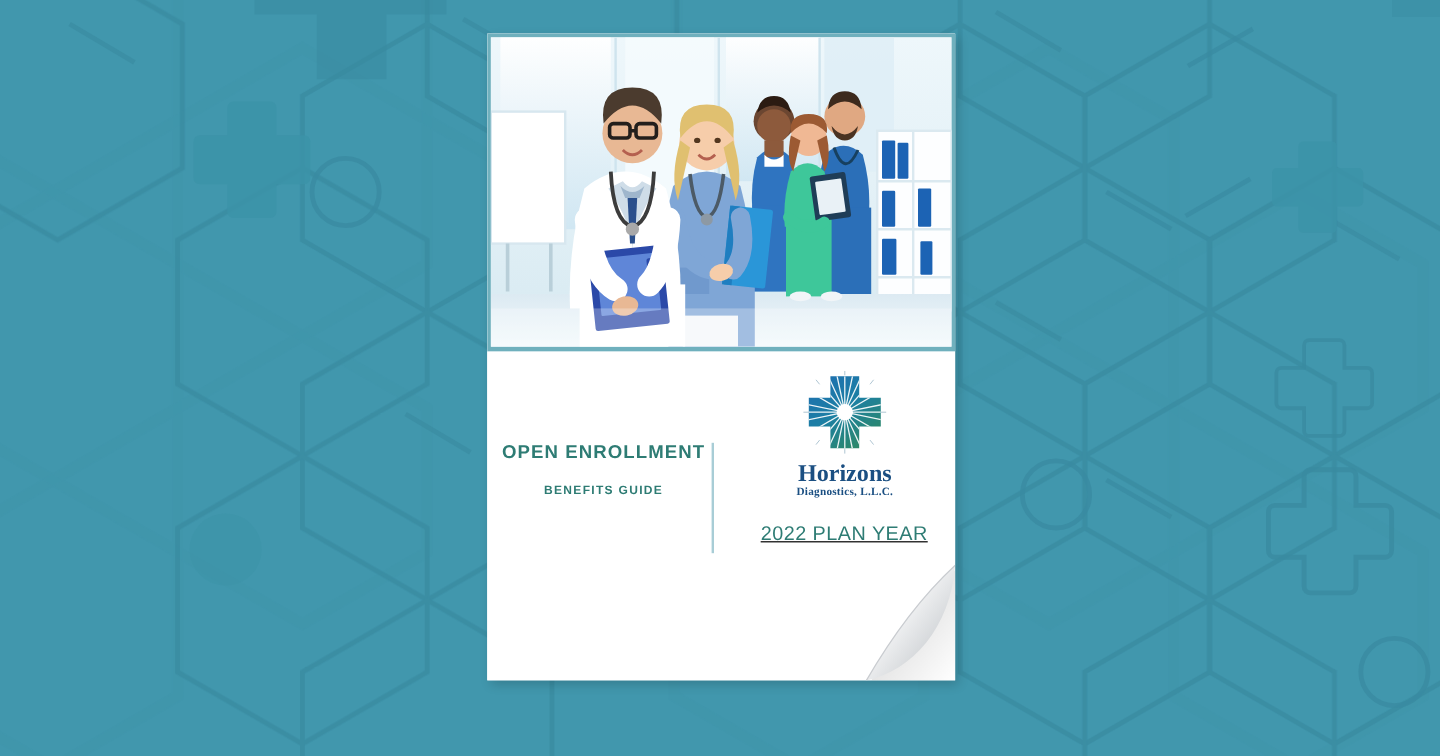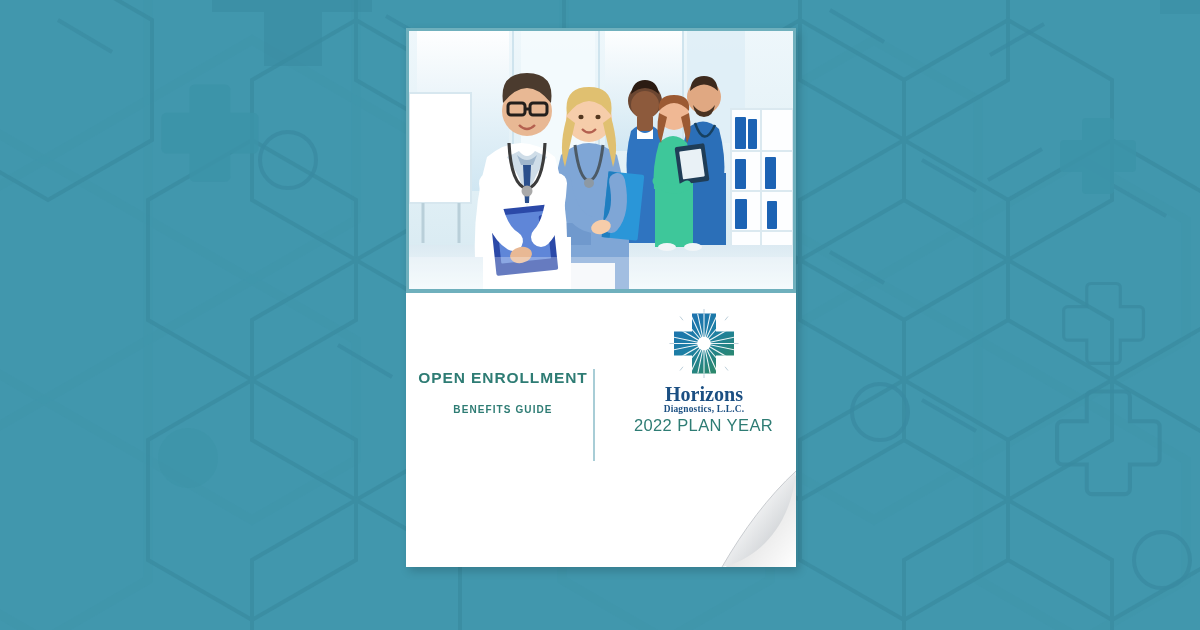--- a/index.html
+++ b/index.html
@@ -59,25 +59,26 @@
   }
 
   #divider{
     position:absolute; left:187px; top:76px;
     width:2px; height:92px;
     background:#a8cdd6;
   }
 
   .right-block{
     position:absolute; left:205px; top:16px; width:185px;
-    display:flex; flex-direction:column; align-items:center;
+    display:flex; flex-direction:column; align-items:center;text-decoration:underline;
   }
   #logo-mark{ width:76px; height:72px; display:block; }
   #logo-word{ margin-top:1px; width:104px; height:34px; display:block; }
   .plan-year{
+    margin-top:20px;
     font-size:16.5px; letter-spacing:.4px; color:#2e7c74;
     font-weight:400; white-space:nowrap;
   }
 
   
   #page-curl{
     position:absolute; right:0; bottom:0;
     width:88px; height:100px; pointer-events:none;
   }
 </style>

